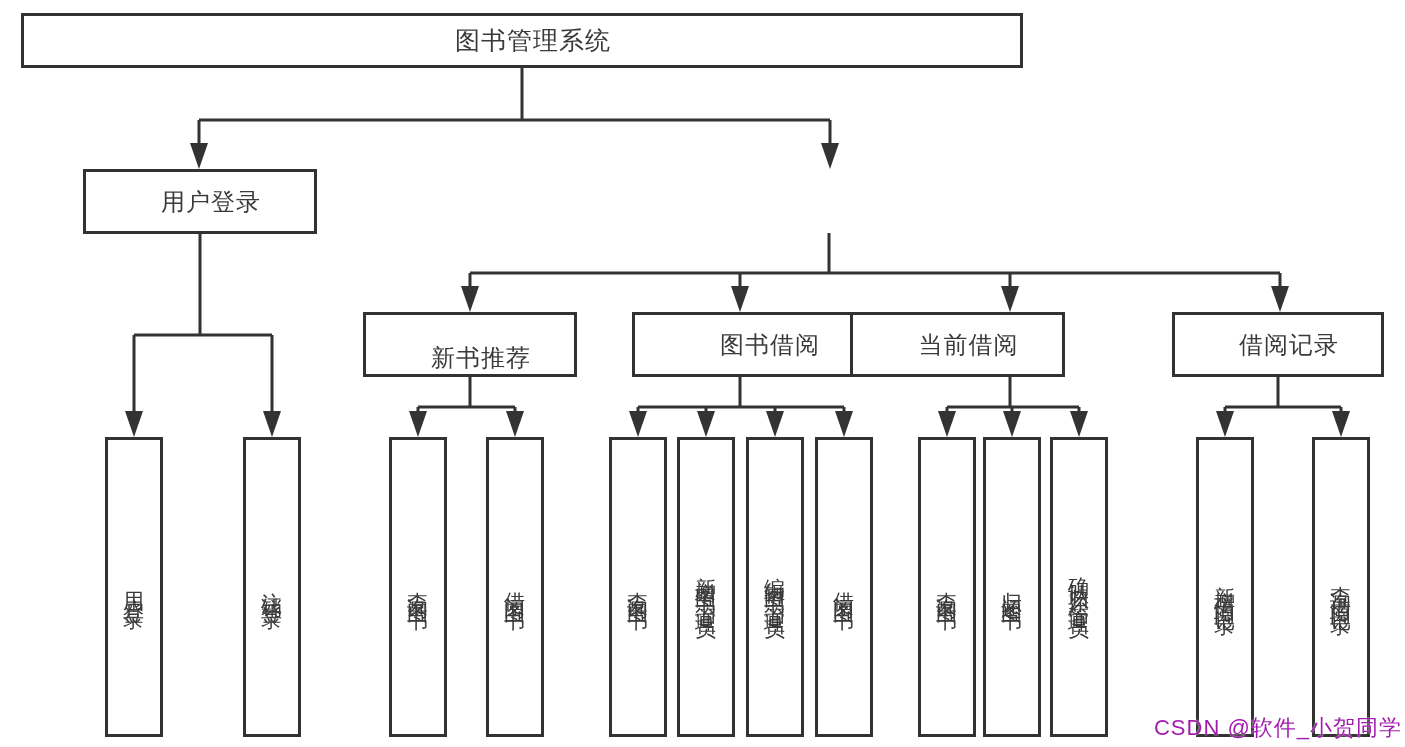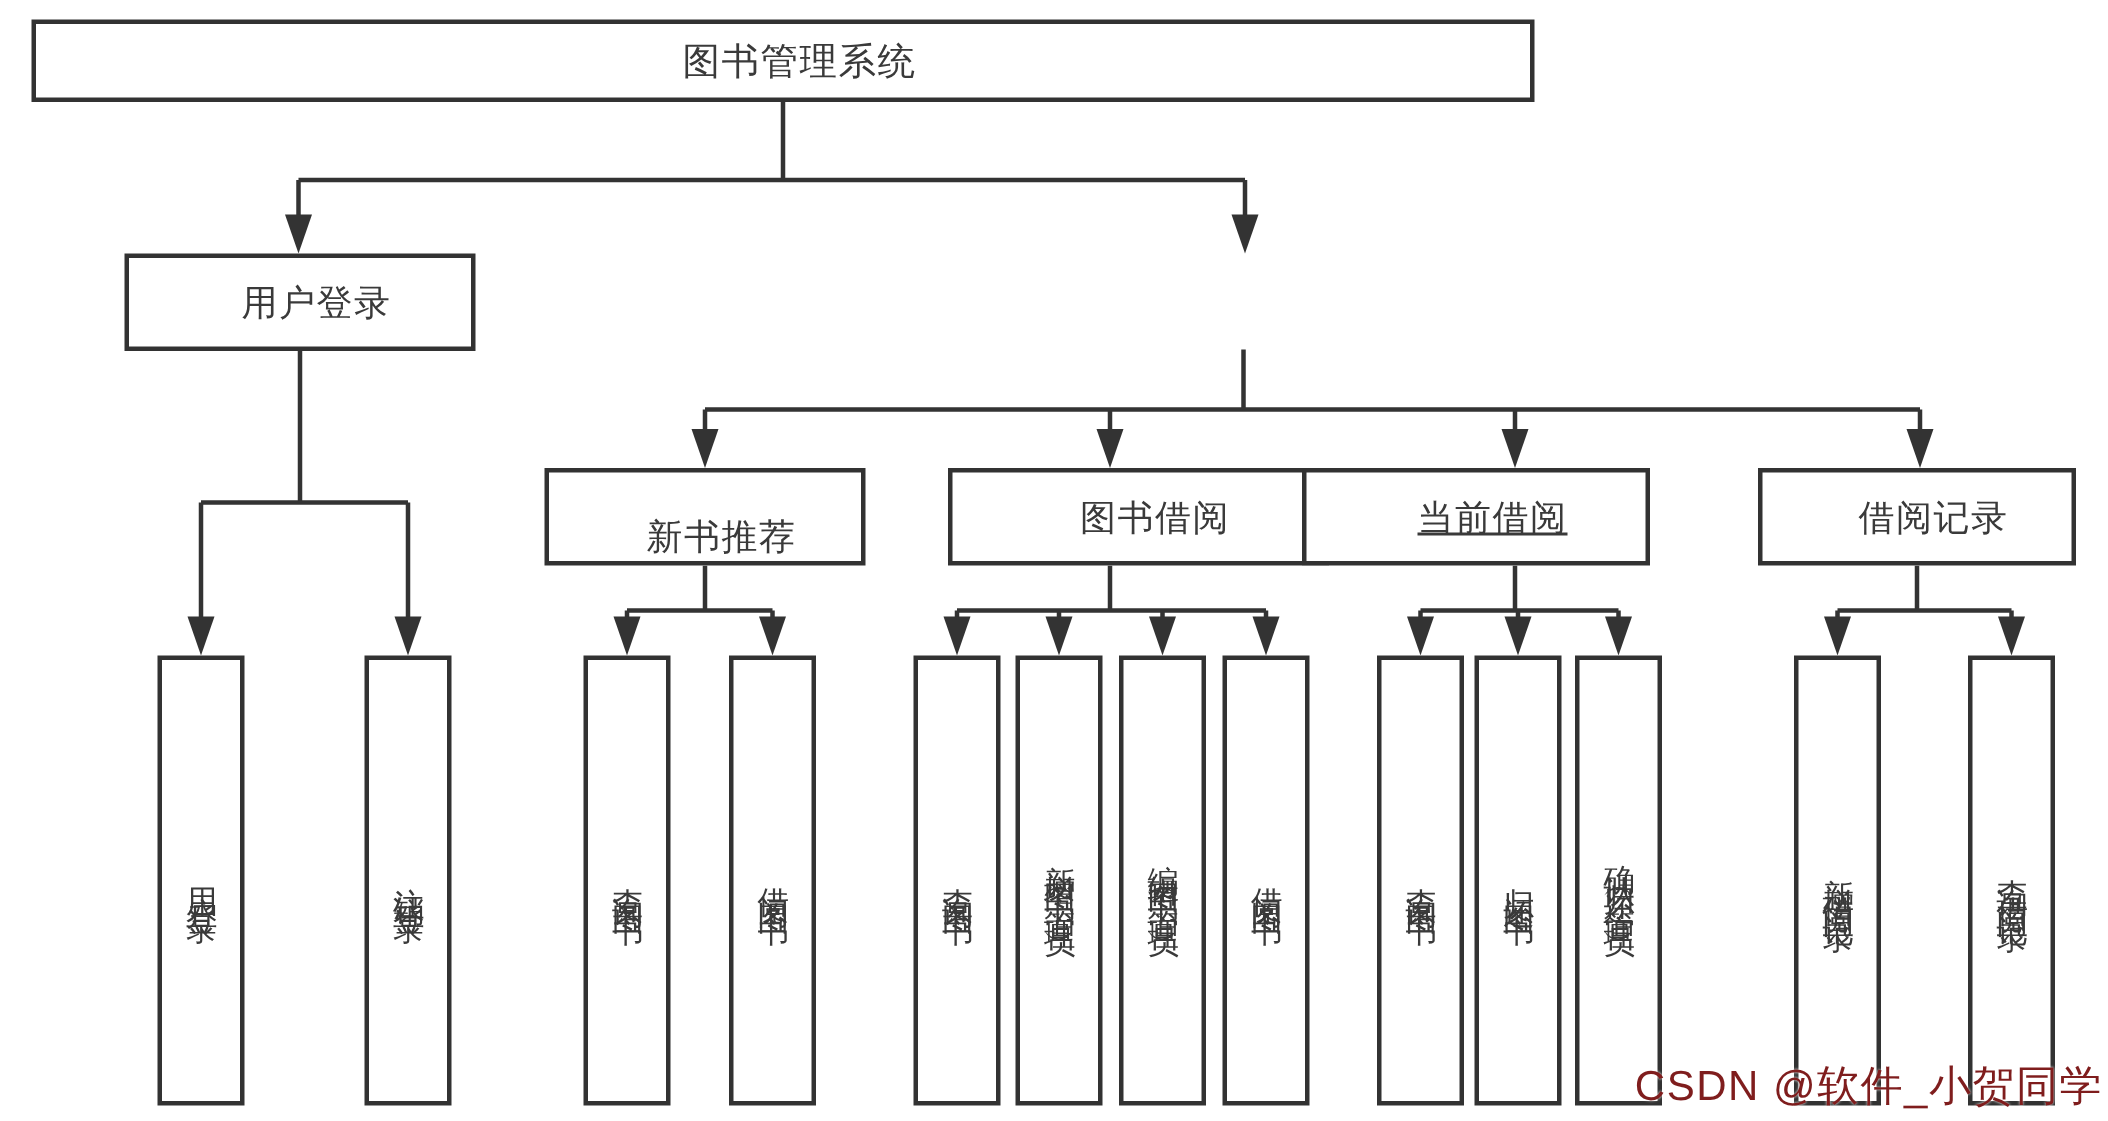--- a/index.html
+++ b/index.html
@@ -30,22 +30,22 @@
     writing-mode: vertical-rl;
     text-orientation: mixed;
     font-size: 21px;
     letter-spacing: 6px;
     line-height: 1.1;
   }
   .watermark {
     position: absolute;
     right: 3px;
     bottom: 4px;
-    font-size: 28px;
-    color: #7f1d1d;
+    font-size: 22px;
+    color: #a21caf;
     letter-spacing: 1px;
     text-shadow: 0 0 2px #ffffff;
     white-space: nowrap;
   }
 </style>
 </head>
 <body>
 
 <div class="canvas">
 
@@ -106,21 +106,21 @@
   <div class="node hnode" style="left:83px; top:169px; width:234px; height:65px;">
     <span>用户登录</span>
   </div>
 
   <div class="node hnode" style="left:363px; top:312px; width:214px; height:65px;align-items:flex-end;">
     <span>新书推荐</span>
   </div>
   <div class="node hnode" style="left:632px; top:312px; width:254px; height:65px;">
     <span>图书借阅</span>
   </div>
-  <div class="node hnode" style="left:868px; top:312px; width:232px; height:65px;text-decoration:underline;">
+  <div class="node hnode" style="left:850px; top:312px; width:215px; height:65px;">
     <span>当前借阅</span>
   </div>
   <div class="node hnode" style="left:1172px; top:312px; width:212px; height:65px;text-align:right;">
     <span>借阅记录</span>
   </div>
 
   <div class="node" style="left:105px; top:437px; width:58px; height:300px;">
     <span class="vtext">用户登录</span>
   </div>
   <div class="node" style="left:243px; top:437px; width:58px; height:300px;">

